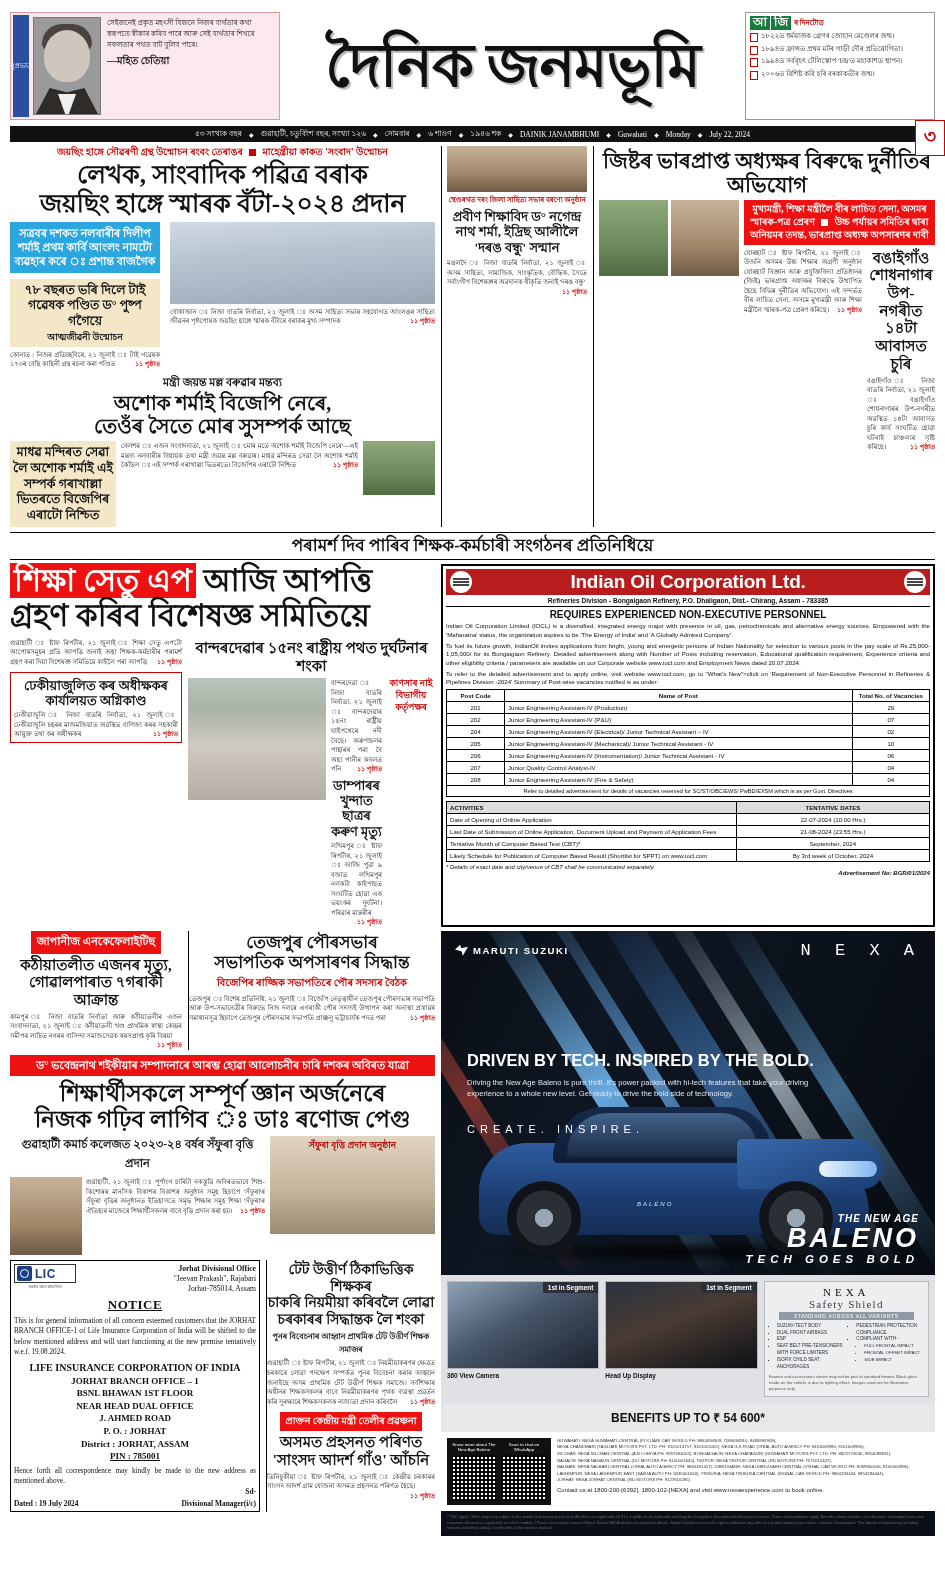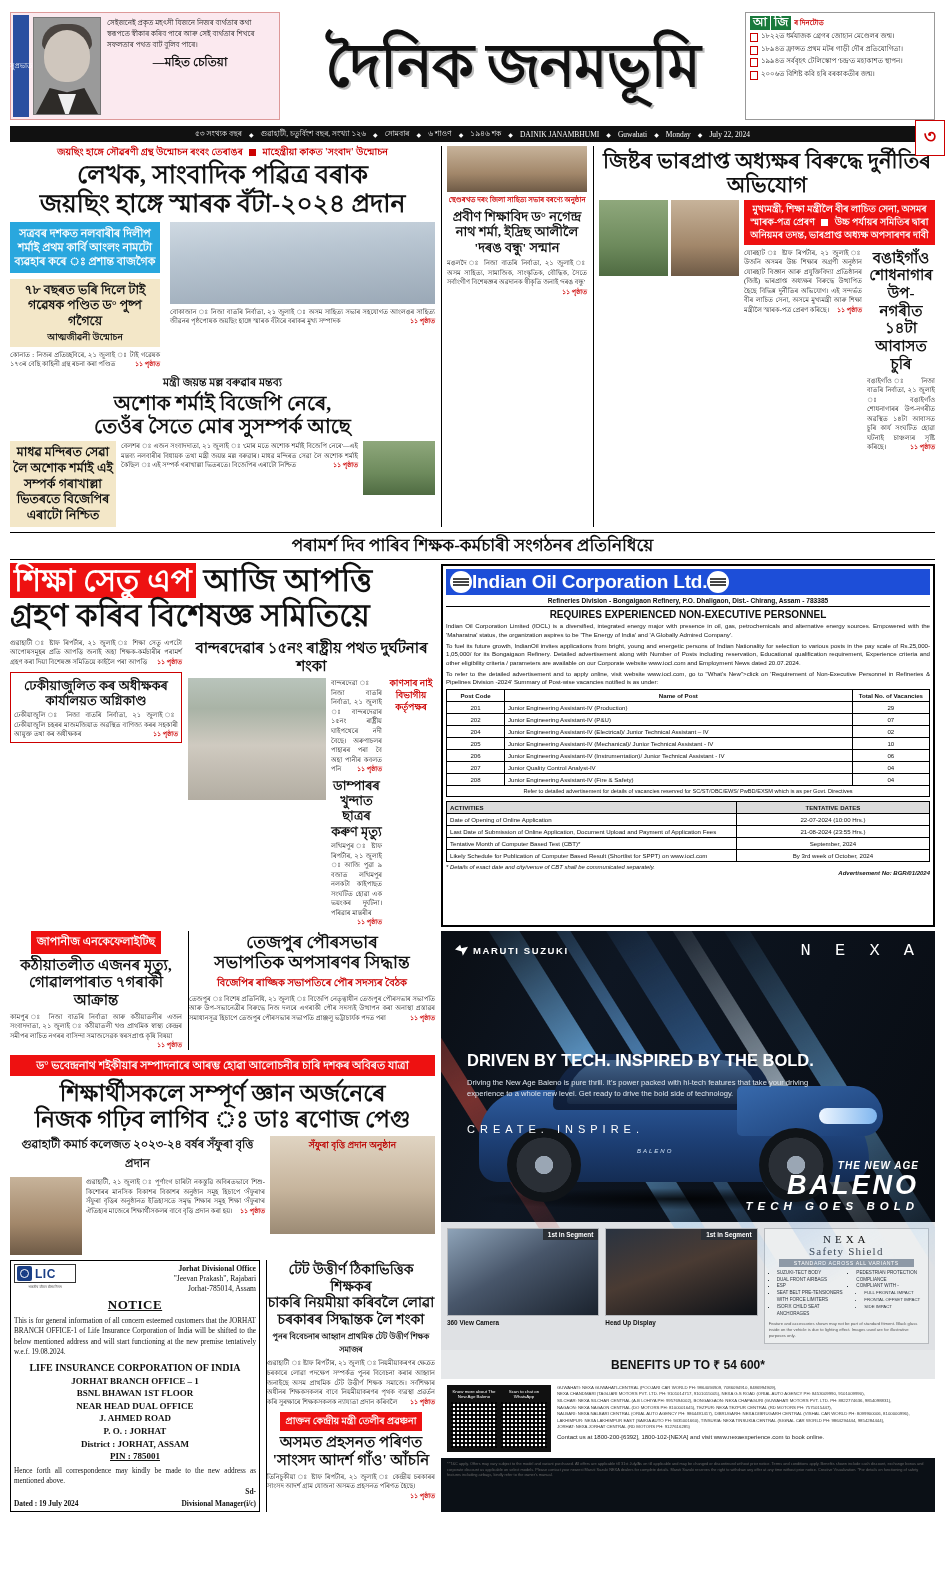--- a/index.html
+++ b/index.html
@@ -9,21 +9,21 @@
   
   .masthead{display:flex;align-items:stretch;height:108px;margin-top:4px;}
   .quotebox{width:270px;border:1px solid #d99;background:#fbe9ef;display:flex;align-items:stretch;padding:2px;box-sizing:border-box;}
   .quote-tab{width:16px;background:#2b4fa0;color:#fff;font-size:7px;line-height:1.15;text-align:center;writing-mode:horizontal-tb;display:flex;flex-direction:column;justify-content:center;align-items:center;padding:2px 0;}
   .quote-portrait{width:66px;background:#9a9a9a;margin:2px 4px;position:relative;overflow:hidden;border:1px solid #777;}
   .quote-portrait .face{position:absolute;left:10px;top:12px;width:46px;height:52px;border-radius:50% 50% 46% 46%;background:#cfc6bd;}
   .quote-portrait .hair{position:absolute;left:8px;top:6px;width:50px;height:26px;border-radius:26px 26px 8px 8px;background:#4a4440;}
   .quote-portrait .suit{position:absolute;left:2px;bottom:0;width:62px;height:26px;background:#2e2b28;clip-path:polygon(0 100%,22% 0,50% 16%,78% 0,100% 100%);}
   .quote-portrait .shirt{position:absolute;left:24px;bottom:0;width:18px;height:20px;background:#efefef;clip-path:polygon(0 0,100% 0,60% 100%,40% 100%);}
   .quote-text{flex:1;font-size:7.2px;line-height:1.5;padding:3px 4px 0 2px;color:#111;}
-  .quote-sign{text-align:center;font-size:12px;margin-top:3px;font-weight:bold;}
+  .quote-sign{text-align:left;font-size:10px;margin-top:3px;font-weight:bold;}
   .titleblock{flex:1;display:flex;align-items:center;justify-content:center;}
   .paper-title{font-size:60px;font-weight:bold;letter-spacing:-1px;line-height:1;white-space:nowrap;
     text-shadow:2px 2px 0 #bbb;}
   .todaybox{width:190px;border:1px solid #999;padding:3px 4px;box-sizing:border-box;font-size:7px;}
   .today-head{display:flex;align-items:center;gap:1px;margin-bottom:2px;}
   .aji-a,.aji-j{background:#1a7a3c;color:#fff;font-size:12px;font-weight:bold;padding:0 3px;line-height:1.15;}
   .aji-label{color:#c00;font-size:7px;font-weight:bold;margin-left:2px;}
   .today-item{display:flex;gap:3px;align-items:flex-start;margin:2.5px 0;line-height:1.25;}
   .bullet-sq{width:6px;height:7px;border:1px solid #c00;flex:0 0 auto;margin-top:1px;}
   
@@ -53,36 +53,36 @@
   
   .ph-people{background:linear-gradient(175deg,#cfd9e2 0%,#b9c6d2 35%,#9aa8b6 100%);}
   .ph-portrait{background:linear-gradient(180deg,#8fa87c 0%,#6d8a5c 60%,#4f6b42 100%);}
   .ph-road{background:linear-gradient(180deg,#b9c4bb 0%,#a9b3a6 25%,#cfcac0 55%,#b3ada2 100%);}
   .ph-speaker{background:linear-gradient(180deg,#c7b39a 0%,#a2876a 60%,#6e5a46 100%);}
   .ph-award{background:linear-gradient(180deg,#e0d4c2 0%,#c6b49c 55%,#9b8a74 100%);}
   .blue-box{background:#29a7de;color:#fff;font-weight:bold;text-align:center;font-size:11px;line-height:1.3;padding:4px 3px;}
   .cream-box{background:#f3e7c8;font-weight:bold;text-align:center;font-size:12.5px;line-height:1.25;padding:4px 3px;}
   
   .iocl{border:2px solid #000;padding:3px;box-sizing:border-box;background:#fff;}
-  .iocl-head{background:#1d4ed8;color:#fff;display:flex;align-items:center;padding:2px 4px;}
+  .iocl-head{background:#b91c1c;color:#fff;display:flex;align-items:center;justify-content:space-between;padding:2px 4px;}
   .iocl-title{font-family:"Liberation Sans",sans-serif;font-weight:bold;font-size:19px;letter-spacing:-.2px;}
   .iocl-logo{width:22px;height:22px;border-radius:50%;background:#fff;position:relative;}
   .iocl-logo:after{content:"";position:absolute;left:3px;top:7px;width:16px;height:8px;background:repeating-linear-gradient(#444 0 2px,#fff 2px 3px);}
   .iocl-sub{font-family:"Liberation Sans",sans-serif;font-size:6.6px;font-weight:bold;text-align:center;border-bottom:1px solid #000;padding:2px 0;}
   .iocl-req{font-family:"Liberation Sans",sans-serif;font-size:10px;font-weight:bold;text-align:center;padding:2px 0;}
   .iocl-p{font-family:"Liberation Sans",sans-serif;font-size:6.1px;line-height:1.42;text-align:justify;margin:0 0 2px;}
   table.vt{width:100%;border-collapse:collapse;font-family:"Liberation Sans",sans-serif;font-size:6.1px;}
   table.vt th,table.vt td{border:1px solid #000;padding:2px 3px;}
   table.vt th{font-weight:bold;text-align:center;}
   .tc{text-align:center;}
   .note-it{font-family:"Liberation Sans",sans-serif;font-size:5.9px;font-style:italic;}
   .adno{font-family:"Liberation Sans",sans-serif;font-size:6px;font-style:italic;font-weight:bold;text-align:right;}
   
   .nexa{position:relative;background:#0b1016;overflow:hidden;}
-  .nexa-hero{position:relative;height:291px;background:
+  .nexa-hero{position:relative;height:344px;background:
      linear-gradient(115deg,rgba(10,14,20,1) 0%,rgba(14,22,34,1) 30%,rgba(8,12,18,1) 100%);}
   .streak{position:absolute;transform:rotate(-32deg);border-radius:3px;filter:blur(.4px);}
   .nexa-top{position:absolute;top:10px;left:14px;right:14px;display:flex;justify-content:space-between;align-items:center;z-index:5;}
   .ms-logo{display:flex;align-items:center;gap:5px;color:#fff;font-family:"Liberation Sans",sans-serif;font-weight:bold;font-size:9.5px;letter-spacing:1.6px;}
   .ms-mark{width:13px;height:11px;background:#fff;clip-path:polygon(0 45%,40% 0,48% 33%,100% 20%,60% 100%,52% 62%);}
   .nexa-word{color:#fff;font-size:17px;letter-spacing:7px;font-family:Liberation Mono, monospace;}
   .nexa-h{position:absolute;left:26px;top:120px;color:#fff;font-family:"Liberation Sans",sans-serif;font-weight:bold;font-size:16.5px;z-index:5;}
   .nexa-p{position:absolute;left:26px;top:146px;color:#dfe6ee;font-family:"Liberation Sans",sans-serif;font-size:7.6px;line-height:1.55;z-index:5;width:370px;}
   .nexa-ci{position:absolute;left:26px;top:192px;color:#fff;font-family:"Liberation Sans",sans-serif;font-size:11px;letter-spacing:5px;z-index:5;}
   .car-wrap{position:absolute;left:0;right:0;bottom:-6px;height:232px;z-index:4;}

